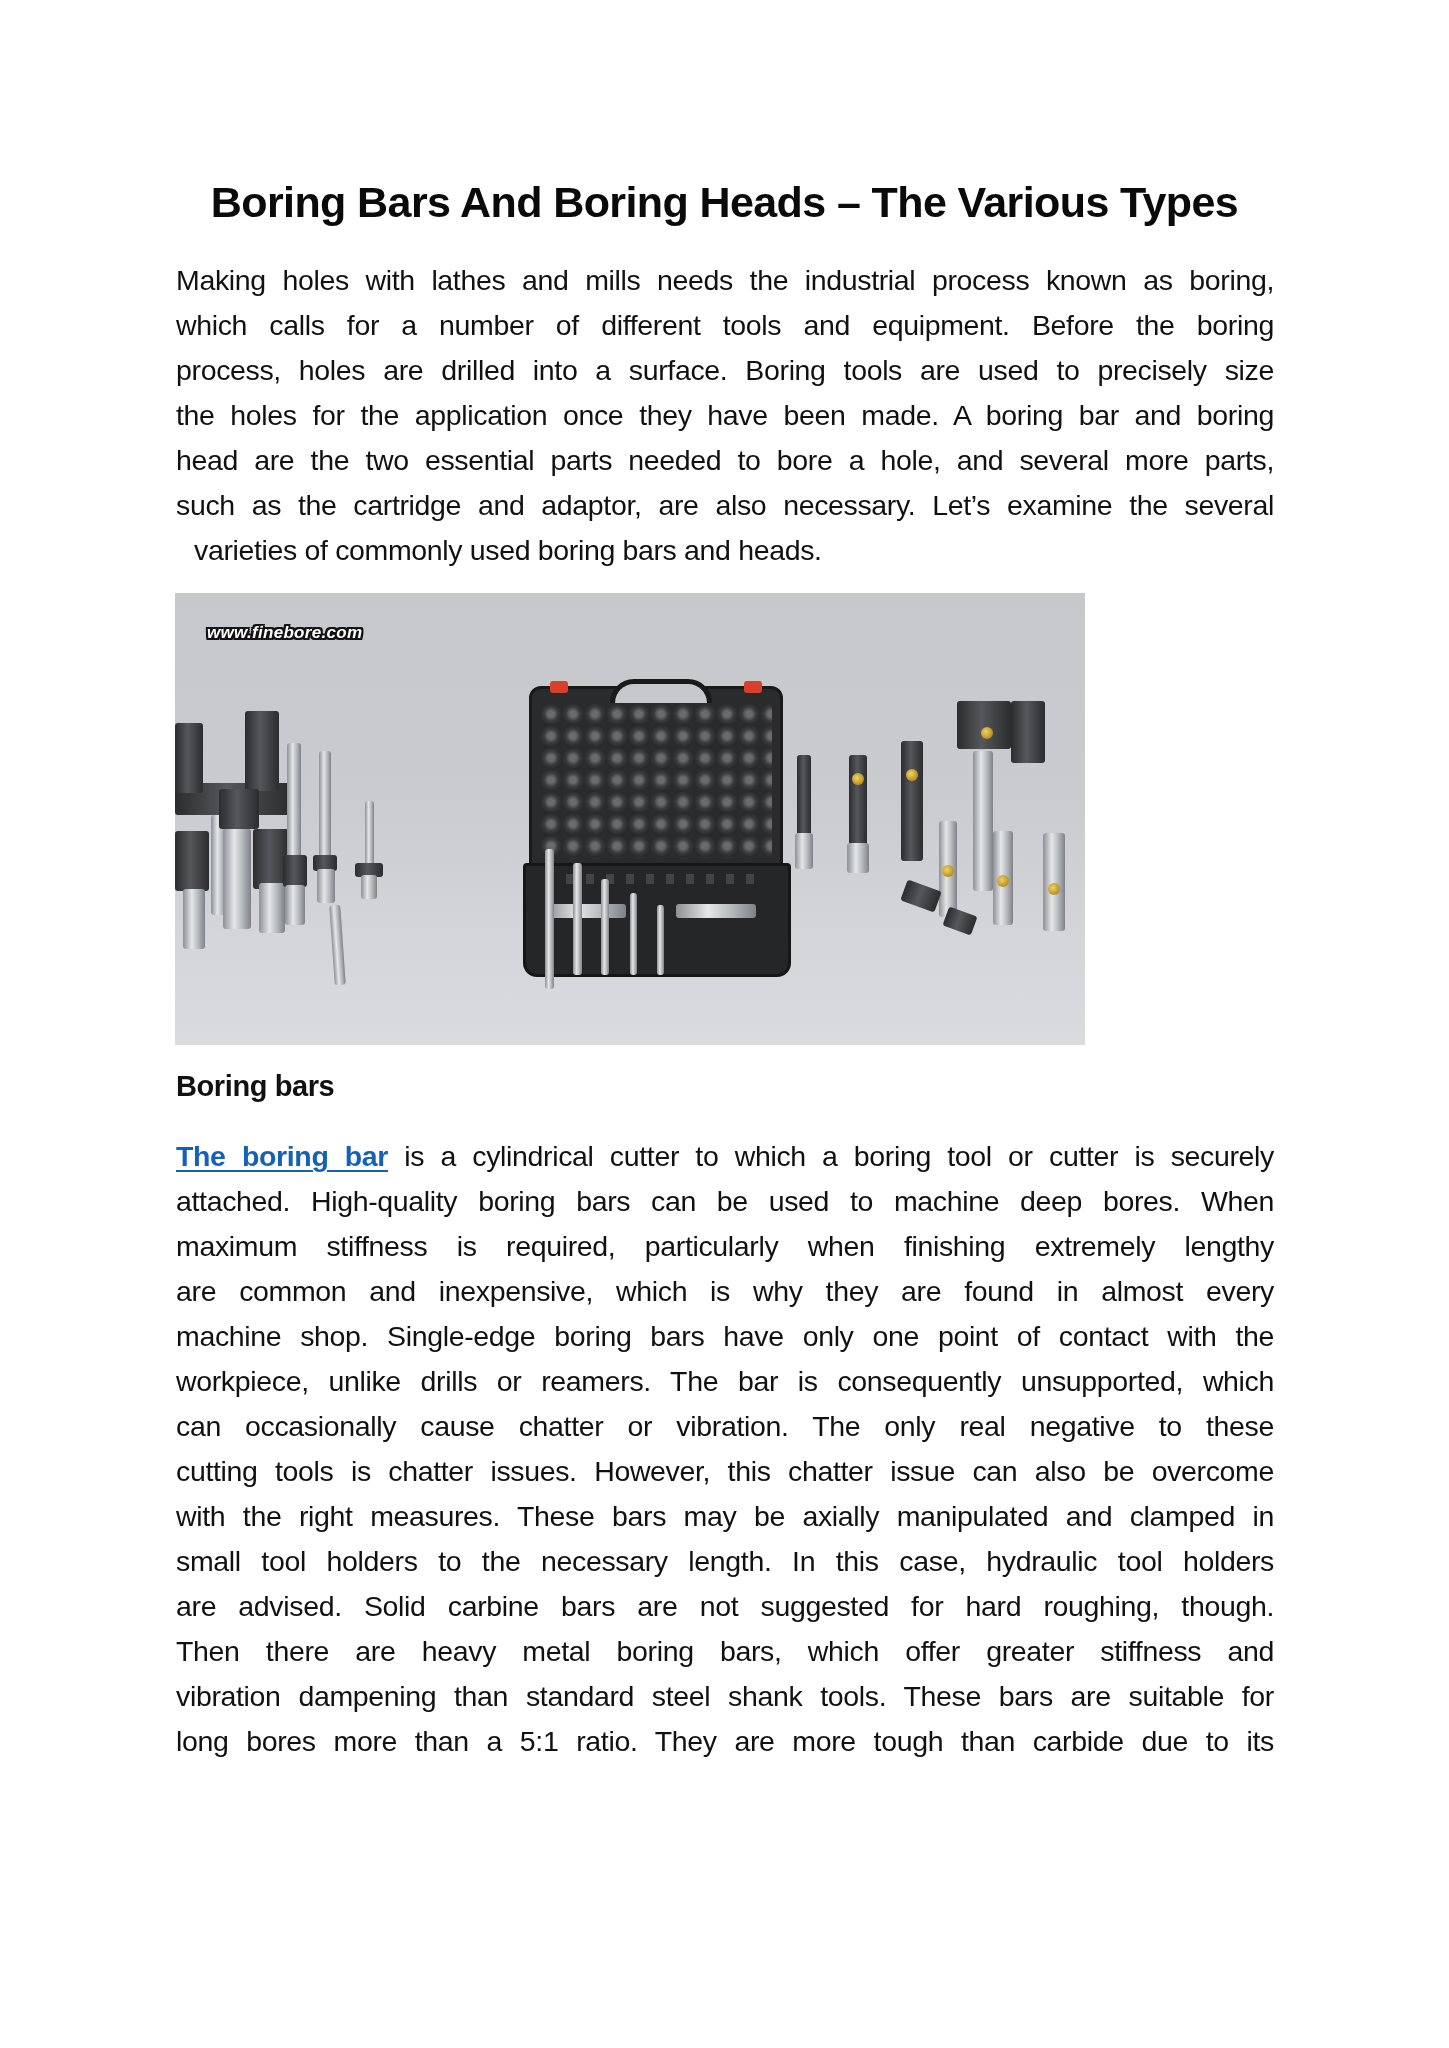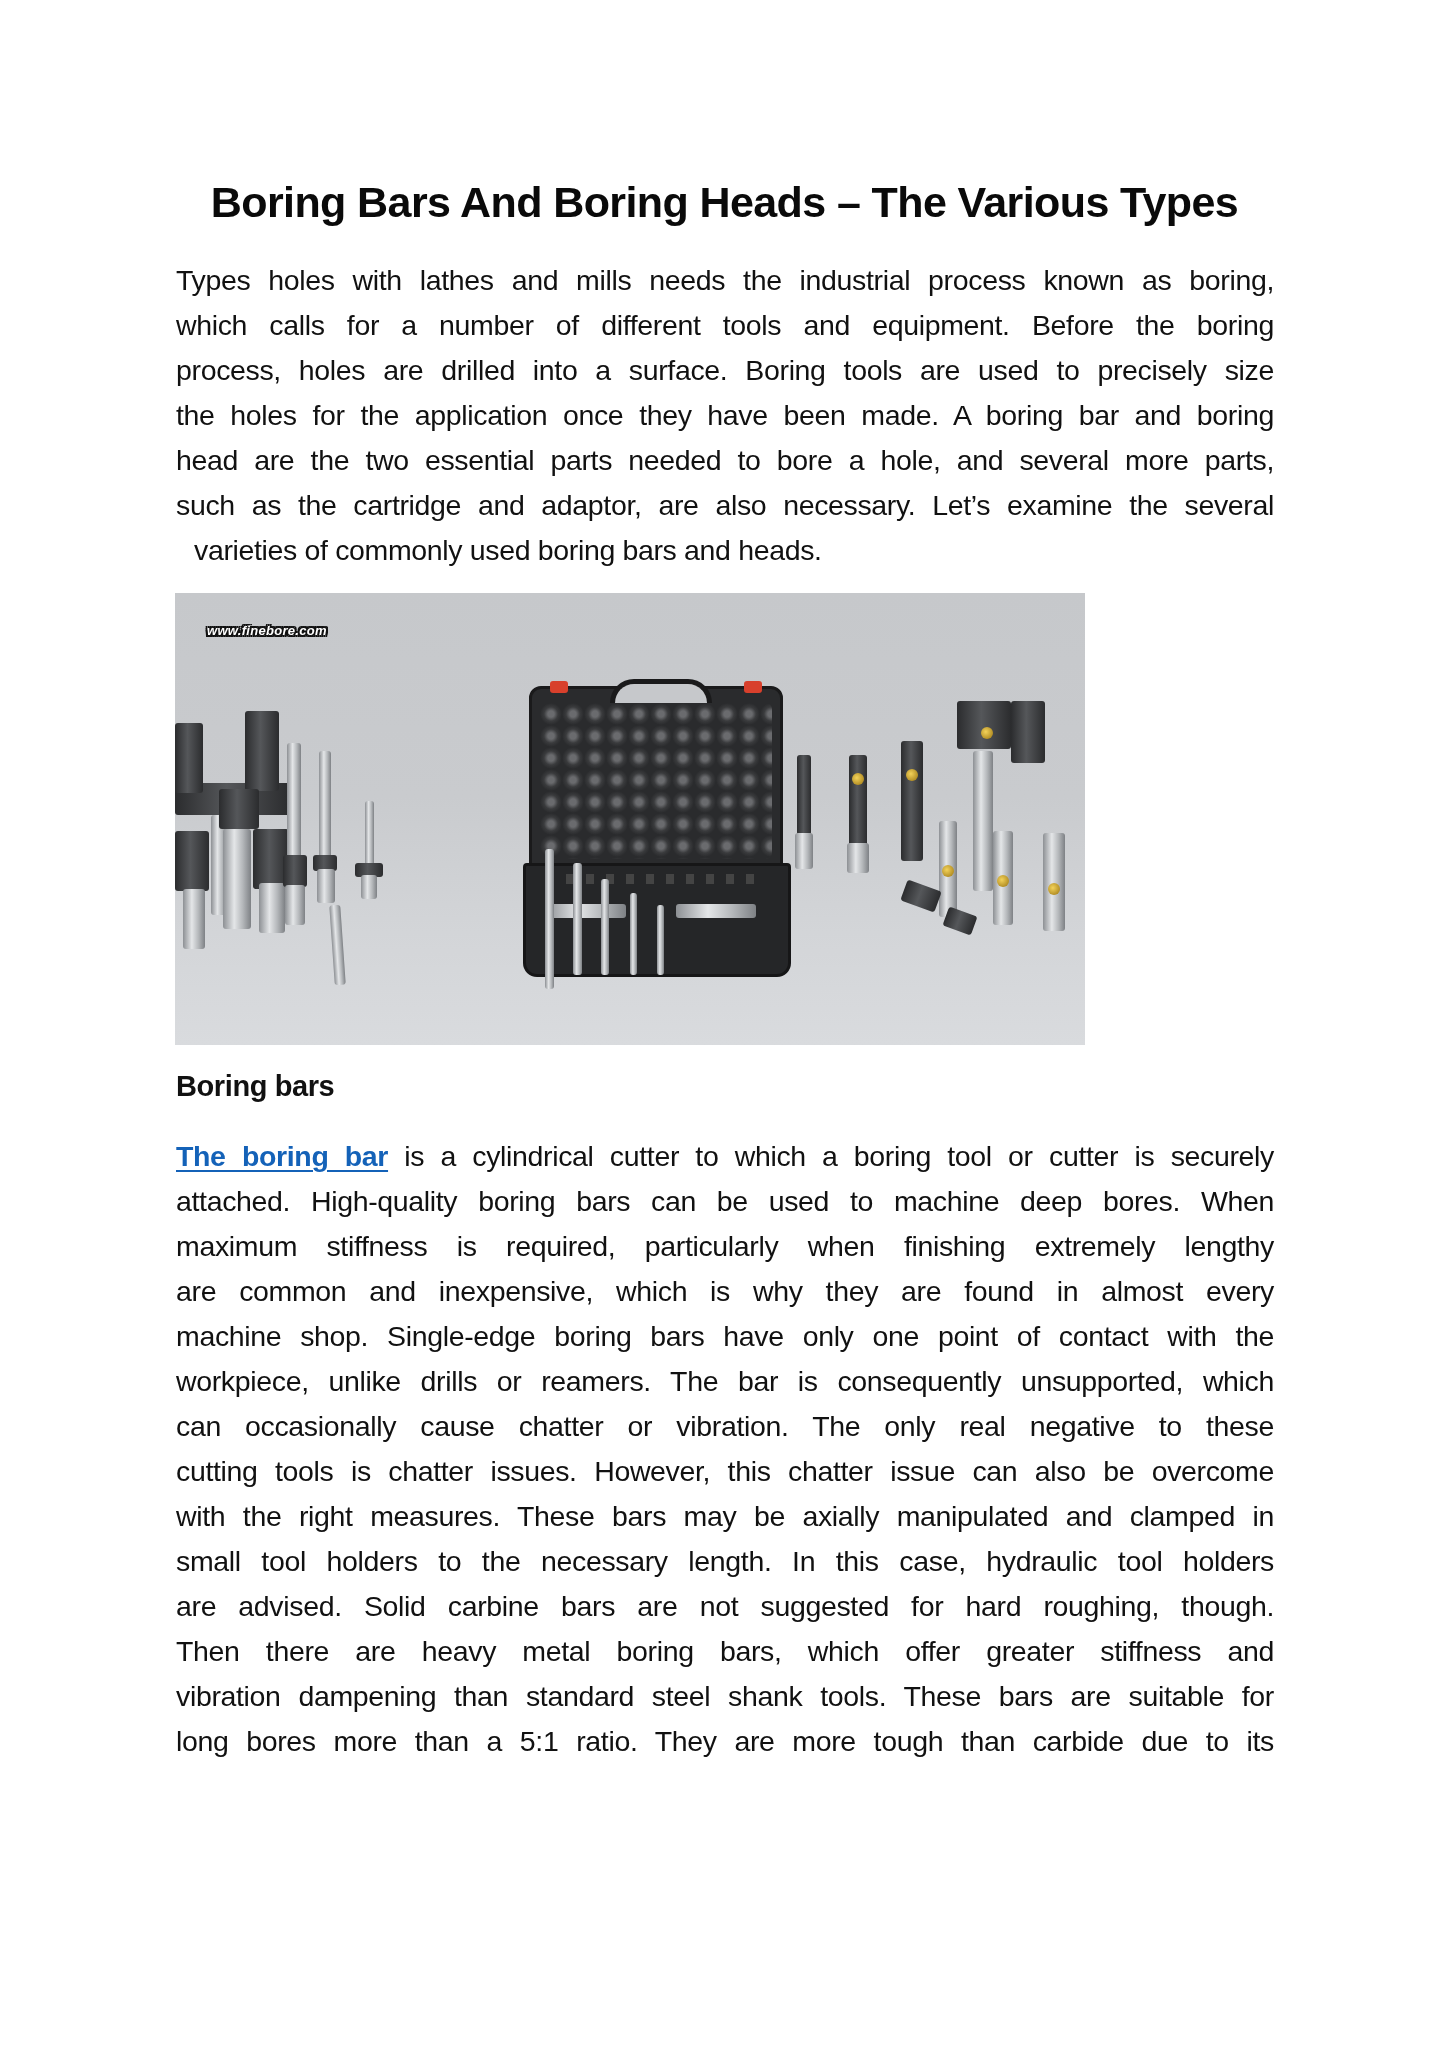--- a/index.html
+++ b/index.html
@@ -12,21 +12,21 @@
           text-align: justify; letter-spacing: -0.35px; color: #111; }
   .para .line { display: block; text-align: justify; text-align-last: justify; white-space: nowrap; height: 45px; }
   .para .line.last { text-align-last: left; margin-left: 18px; }
   #intro { top: 258px; }
   #body1 { top: 1134px; }
   .subhead { position: absolute; left: 176px; top: 1070px; font-size: 29px; font-weight: bold; letter-spacing: -0.4px; }
   .link { color: #1462b8; font-weight: bold; text-decoration: underline; text-decoration-thickness: 2px; text-underline-offset: 4px; }
 
   .photo { position: absolute; left: 175px; top: 593px; width: 910px; height: 452px;
            background: linear-gradient(180deg, #c6c8cb 0%, #c9cbce 45%, #d3d5d8 75%, #d9dbde 100%); overflow: hidden; }
-  .watermark { position: absolute; left: 32px; top: 30px; font-size: 13px; font-weight: bold; font-style: italic;
+  .watermark { position: absolute; left: 32px; top: 30px; font-size: 17px; font-weight: bold; font-style: italic;
                color: #fff; letter-spacing: 0.3px;
                text-shadow: -2px -2px 0 #111, 2px -2px 0 #111, -2px 2px 0 #111, 2px 2px 0 #111, 0 2px 0 #111, 0 -2px 0 #111, 2px 0 0 #111, -2px 0 0 #111; }
   .case { position: absolute; left: 354px; top: 93px; width: 248px; height: 178px; background: #2a2b2d; border-radius: 12px 12px 4px 4px;
           border: 3px solid #1a1a1b; }
   .foam { position: absolute; left: 8px; top: 14px; right: 8px; bottom: 8px; border-radius: 6px;
           background:
             radial-gradient(circle at 50% 50%, #6a6b6e 0 20%, #3a3b3d 45%, #2a2b2d 70%);
           background-size: 22px 22px; }
   .latch { position: absolute; top: -8px; width: 18px; height: 12px; background: #d8402c; border-radius: 3px; }
   .handle { position: absolute; left: 78px; top: -10px; width: 92px; height: 26px; border: 5px solid #1a1a1b; border-bottom: none; border-radius: 24px 24px 0 0; background: #c6c8cb; }
@@ -37,21 +37,21 @@
   .gold { position: absolute; width: 12px; height: 12px; border-radius: 50%; background: radial-gradient(circle at 40% 40%, #f3d25a, #9a7410); }
 </style>
 </head>
 <body>
 
 <div class="page">
 
   <h1 class="title" style="margin:0;">Boring Bars And Boring Heads – The Various Types</h1>
 
   <div class="para" id="intro">
-    <span class="line">Types holes with lathes and mills needs the industrial process known as boring,</span>
+    <span class="line">Making holes with lathes and mills needs the industrial process known as boring,</span>
     <span class="line">which calls for a number of different tools and equipment. Before the boring</span>
     <span class="line">process, holes are drilled into a surface. Boring tools are used to precisely size</span>
     <span class="line">the holes for the application once they have been made. A boring bar and boring</span>
     <span class="line">head are the two essential parts needed to bore a hole, and several more parts,</span>
     <span class="line">such as the cartridge and adaptor, are also necessary. Let’s examine the several</span>
     <span class="line last">varieties of commonly used boring bars and heads.</span>
   </div>
 
   <div class="photo" title="Assortment of boring bars, boring heads and a boring tool kit in a black carrying case">
     <span class="watermark">www.finebore.com</span>

